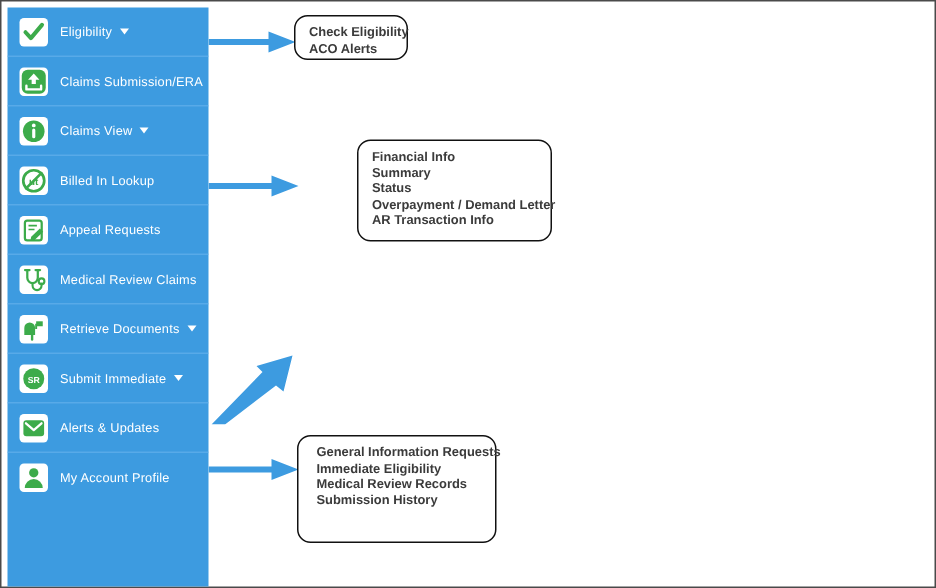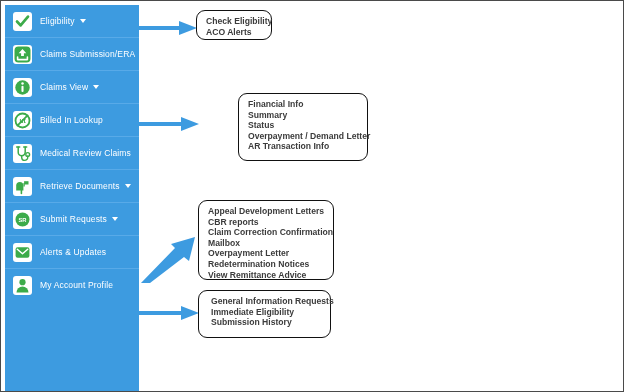--- a/index.html
+++ b/index.html
@@ -95,21 +95,21 @@
     line-height: 10.6px;
     color: #3b3b3b;
     white-space: nowrap;
     font-family: "Liberation Sans", sans-serif;
     font-weight: bold;
   }
 
   #box-eligibility { left: 195px; top: 9px;  width: 76px;  height: 30px; }
   #box-claimsinfo  { left: 197px; top: 92px; width: 130px; height: 68px; margin-left: 40px; }
   #box-retrieve    { left: 197px; top: 199px;width: 136px; height: 80px; }
-  #box-submit      { left: 197px; top: 289px;width: 133px; height: 48px; padding-left: 12px; }
+  #box-submit      { left: 197px; top: 289px;width: 133px; height: 72px; padding-left: 12px; }
 
   
   .arrow { position: absolute; }
 
   #arrow-eligibility { left: 138px; top: 18px;  width: 60px; height: 18px; }
   #arrow-claimsinfo  { left: 138px; top: 114px; width: 62px; height: 18px; }
   #arrow-retrieve    { left: 138px; top: 232px; width: 62px; height: 50px; }
   #arrow-submit      { left: 138px; top: 303px; width: 62px; height: 18px; }
 </style>
 </head>
@@ -164,20 +164,33 @@
           <circle cx="9.5" cy="9.5" r="7" stroke="#3cab4a" stroke-width="1.8" fill="none"></circle>
           <text x="9.5" y="12.3" font-size="6.6" font-family="Liberation Sans, sans-serif" font-weight="bold" fill="#3cab4a" text-anchor="middle">ut</text>
           <line x1="4.4" y1="14.6" x2="14.6" y2="4.4" stroke="#3cab4a" stroke-width="1.8" stroke-linecap="round"></line>
         </svg>
       </span>
       <span class="nav-label">
         <span>Billed In Lookup</span>
       </span>
     </div>
 
+    <div class="nav-item">
+      <span class="nav-icon">
+        <svg width="19" height="19" viewBox="0 0 19 19">
+          <rect x="3.6" y="3" width="11.2" height="13.2" rx="1.6" stroke="#3cab4a" stroke-width="1.5" fill="none"></rect>
+          <line x1="6" y1="6.4" x2="11.6" y2="6.4" stroke="#3cab4a" stroke-width="1.1"></line>
+          <line x1="6" y1="9" x2="10" y2="9" stroke="#3cab4a" stroke-width="1.1"></line>
+          <path d="M13.6 8.3 L15.8 10.5 L9.9 16.2 L7.3 16.5 L7.8 13.9 Z" fill="#3cab4a"></path>
+        </svg>
+      </span>
+      <span class="nav-label">
+        <span>Appeal Requests</span>
+      </span>
+    </div>
 
     <div class="nav-item">
       <span class="nav-icon">
         <svg width="19" height="19" viewBox="0 0 19 19">
           <path d="M5.2 3 L5.2 8.2 A3.5 3.5 0 0 0 12.2 8.2 L12.2 3" stroke="#3cab4a" stroke-width="1.5" fill="none" stroke-linecap="round"></path>
           <path d="M8.7 11.7 L8.7 13.4 A3 3 0 0 0 14.7 13.4 L14.7 12" stroke="#3cab4a" stroke-width="1.4" fill="none" stroke-linecap="round"></path>
           <circle cx="14.7" cy="10.5" r="1.9" stroke="#3cab4a" stroke-width="1.4" fill="none"></circle>
           <line x1="3.7" y1="3" x2="6.7" y2="3" stroke="#3cab4a" stroke-width="1.5" stroke-linecap="round"></line>
           <line x1="10.7" y1="3" x2="13.7" y2="3" stroke="#3cab4a" stroke-width="1.5" stroke-linecap="round"></line>
         </svg>
@@ -202,21 +215,21 @@
     </div>
 
     <div class="nav-item">
       <span class="nav-icon">
         <svg width="19" height="19" viewBox="0 0 19 19">
           <circle cx="9.5" cy="9.5" r="7" fill="#3cab4a"></circle>
           <text x="9.5" y="12" font-size="5.8" font-family="Liberation Sans, sans-serif" font-weight="bold" fill="#ffffff" text-anchor="middle">SR</text>
         </svg>
       </span>
       <span class="nav-label">
-        <span>Submit Requests</span><i class="caret"></i>
+        <span>Submit Immediate</span><i class="caret"></i>
       </span>
     </div>
 
     <div class="nav-item">
       <span class="nav-icon">
         <svg width="19" height="19" viewBox="0 0 19 19">
           <rect x="2.6" y="4.2" width="13.8" height="10.6" rx="2" fill="#3cab4a"></rect>
           <path d="M4.3 6.2 L9.5 10.7 L14.7 6.2" stroke="#ffffff" stroke-width="1.5" fill="none" stroke-linecap="round" stroke-linejoin="round"></path>
         </svg>
       </span>
@@ -261,29 +274,21 @@
   </div>
 
   <div class="callout" id="box-claimsinfo">
     <div class="line">Financial Info</div>
     <div class="line">Summary</div>
     <div class="line">Status</div>
     <div class="line">Overpayment / Demand Letter</div>
     <div class="line">AR Transaction Info</div>
   </div>
 
-  <div class="callout" id="box-retrieve">
-    <div class="line">Appeal Development Letters</div>
-    <div class="line">CBR reports</div>
-    <div class="line">Claim Correction Confirmation</div>
-    <div class="line">Mailbox</div>
-    <div class="line">Overpayment Letter</div>
-    <div class="line">Redetermination Notices</div>
-    <div class="line">View Remittance Advice</div>
-  </div>
 
   <div class="callout" id="box-submit">
     <div class="line">General Information Requests</div>
     <div class="line">Immediate Eligibility</div>
+    <div class="line">Medical Review Records</div>
     <div class="line">Submission History</div>
   </div>
 
 </div>
 
 </body></html>

